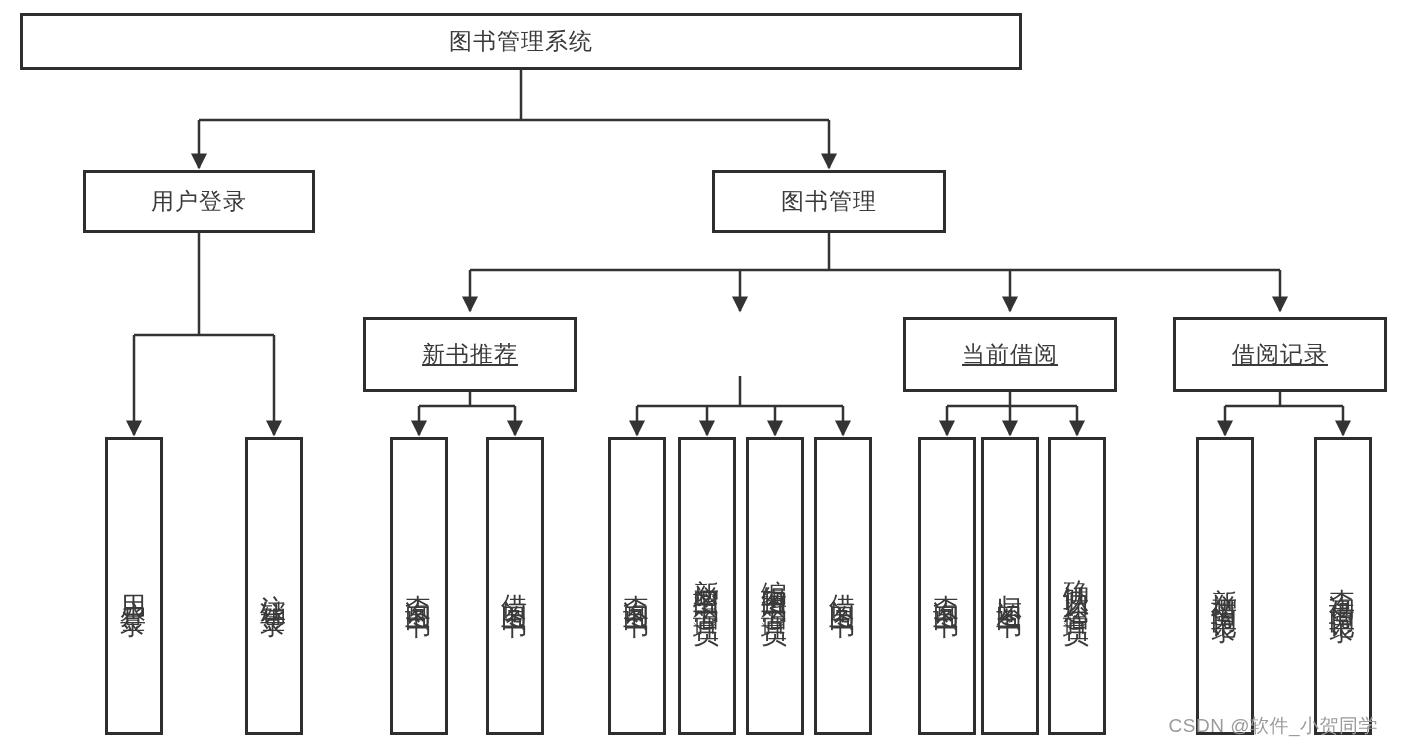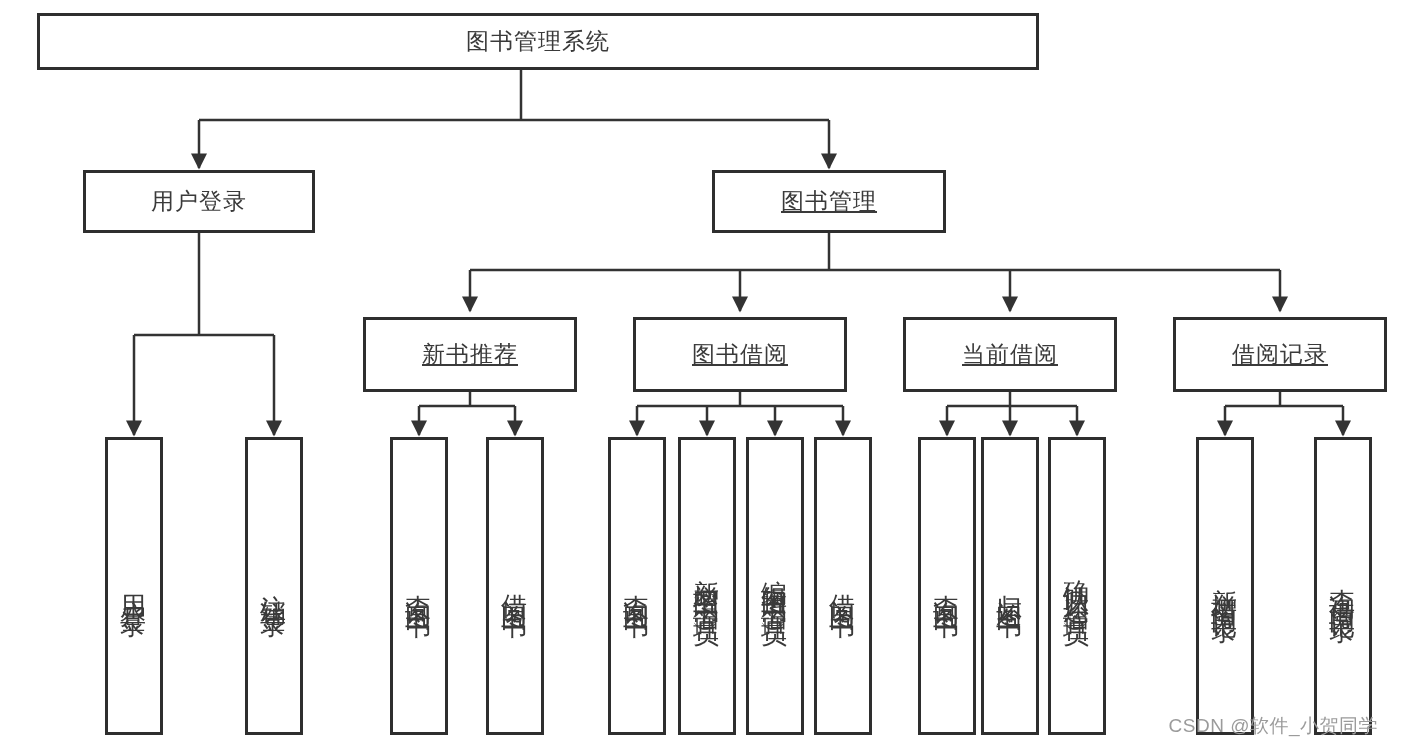--- a/index.html
+++ b/index.html
@@ -32,24 +32,24 @@
     white-space: nowrap;
   }
   .v-label {
     writing-mode: vertical-rl;
     text-orientation: mixed;
     font-size: 26px;
     letter-spacing: 6px;
     white-space: nowrap;
   }
   
-  .n-root  { left: 20px;  top: 13px;  width: 1002px; height: 57px; margin-left: 17px; }
+  .n-root  { left: 20px;  top: 13px;  width: 1002px; height: 57px; }
   
   .n-l2a   { left: 83px;  top: 170px; width: 232px;  height: 63px; }
-  .n-l2b   { left: 712px; top: 170px; width: 234px;  height: 63px; text-decoration: underline; }
+  .n-l2b   { left: 712px; top: 170px; width: 234px;  height: 63px; }
   
   .n-l3    { top: 317px; height: 75px; width: 214px; text-decoration: underline; }
   .n-l3a   { left: 363px; }
   .n-l3b   { left: 633px; }
   .n-l3c   { left: 903px; }
   .n-l3d   { left: 1173px; }
   
   .leaf    { top: 437px; height: 298px; width: 58px; }
   .lf0  { left: 105px; }
   .lf1  { left: 245px; }
@@ -151,23 +151,20 @@
   <div class="box n-l2a">
     <span class="h-label">用户登录</span>
   </div>
   <div class="box n-l2b">
     <span class="h-label">图书管理</span>
   </div>
 
   <div class="box n-l3 n-l3a">
     <span class="h-label">新书推荐</span>
   </div>
-  <div class="box n-l3 n-l3b">
-    <span class="h-label">图书借阅</span>
-  </div>
   <div class="box n-l3 n-l3d">
     <span class="h-label">借阅记录</span>
   </div>
   <div class="box n-l3 n-l3c">
     <span class="h-label">当前借阅</span>
   </div>
 
   <div class="box leaf lf0">
     <span class="v-label">用户登录</span>
   </div>

